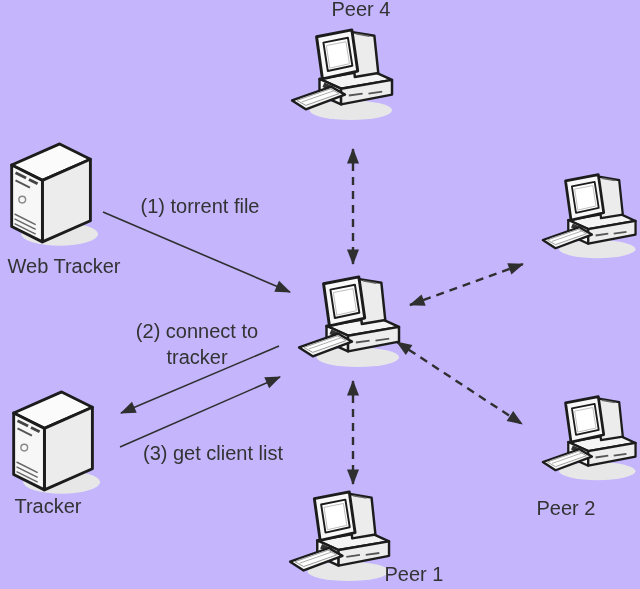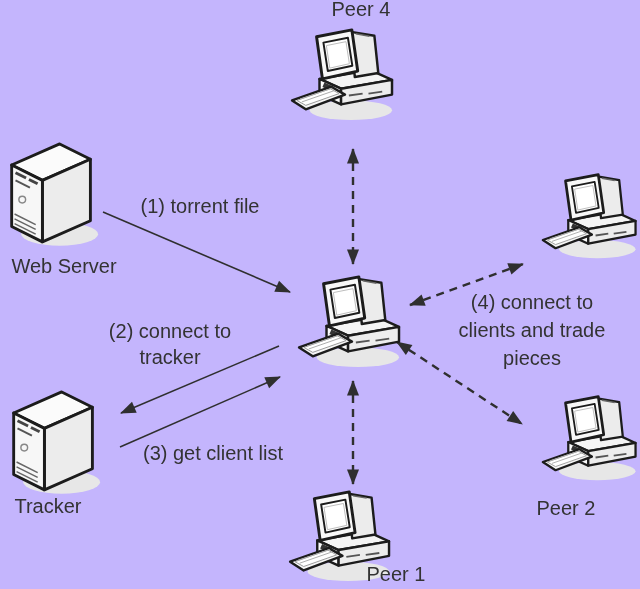--- a/index.html
+++ b/index.html
@@ -98,34 +98,29 @@
       <use href="#sym-server"></use>
     </svg>
   <svg class="node-icon" style="left:541px; top:392px;" width="100" height="91" viewBox="0 0 110 100">
       <use href="#sym-desktop"></use>
     </svg>
   <svg class="node-icon" style="left:288px; top:487px;" width="107" height="97" viewBox="0 0 110 100">
       <use href="#sym-desktop"></use>
     </svg>
 
   <div class="label" style="left:316px; top:-4px; width:90px;">Peer 4</div>
-  <div class="label" style="left:0px; top:253px; width:128px;">Web Server</div>
+  <div class="label" style="left:0px; top:253px; width:128px;">Web Tracker</div>
   <div class="label" style="left:0px; top:493px; width:96px;">Tracker</div>
   <div class="label" style="left:524px; top:495px; width:84px;">Peer 2</div>
-  <div class="label" style="left:354px; top:561px; width:84px;">Peer 1</div>
+  <div class="label" style="left:372px; top:561px; width:84px;">Peer 1</div>
 
   <div class="label" style="left:130px; top:193px; width:140px;">
     <div>(1) torrent file</div>
   </div>
-  <div class="label" style="left:87px; top:318px; width:166px;">
+  <div class="label" style="left:114px; top:318px; width:166px;">
     <div>(2) connect to</div>
     <div>tracker</div>
   </div>
   <div class="label" style="left:130px; top:440px; width:166px;">
     <div>(3) get client list</div>
   </div>
-  <div class="label lh28" style="left:432px; top:288px; width:200px;">
-    <div>(4) connect to</div>
-    <div>clients and trade</div>
-    <div>pieces</div>
-  </div>
 
 </div>
 
 </body></html>

